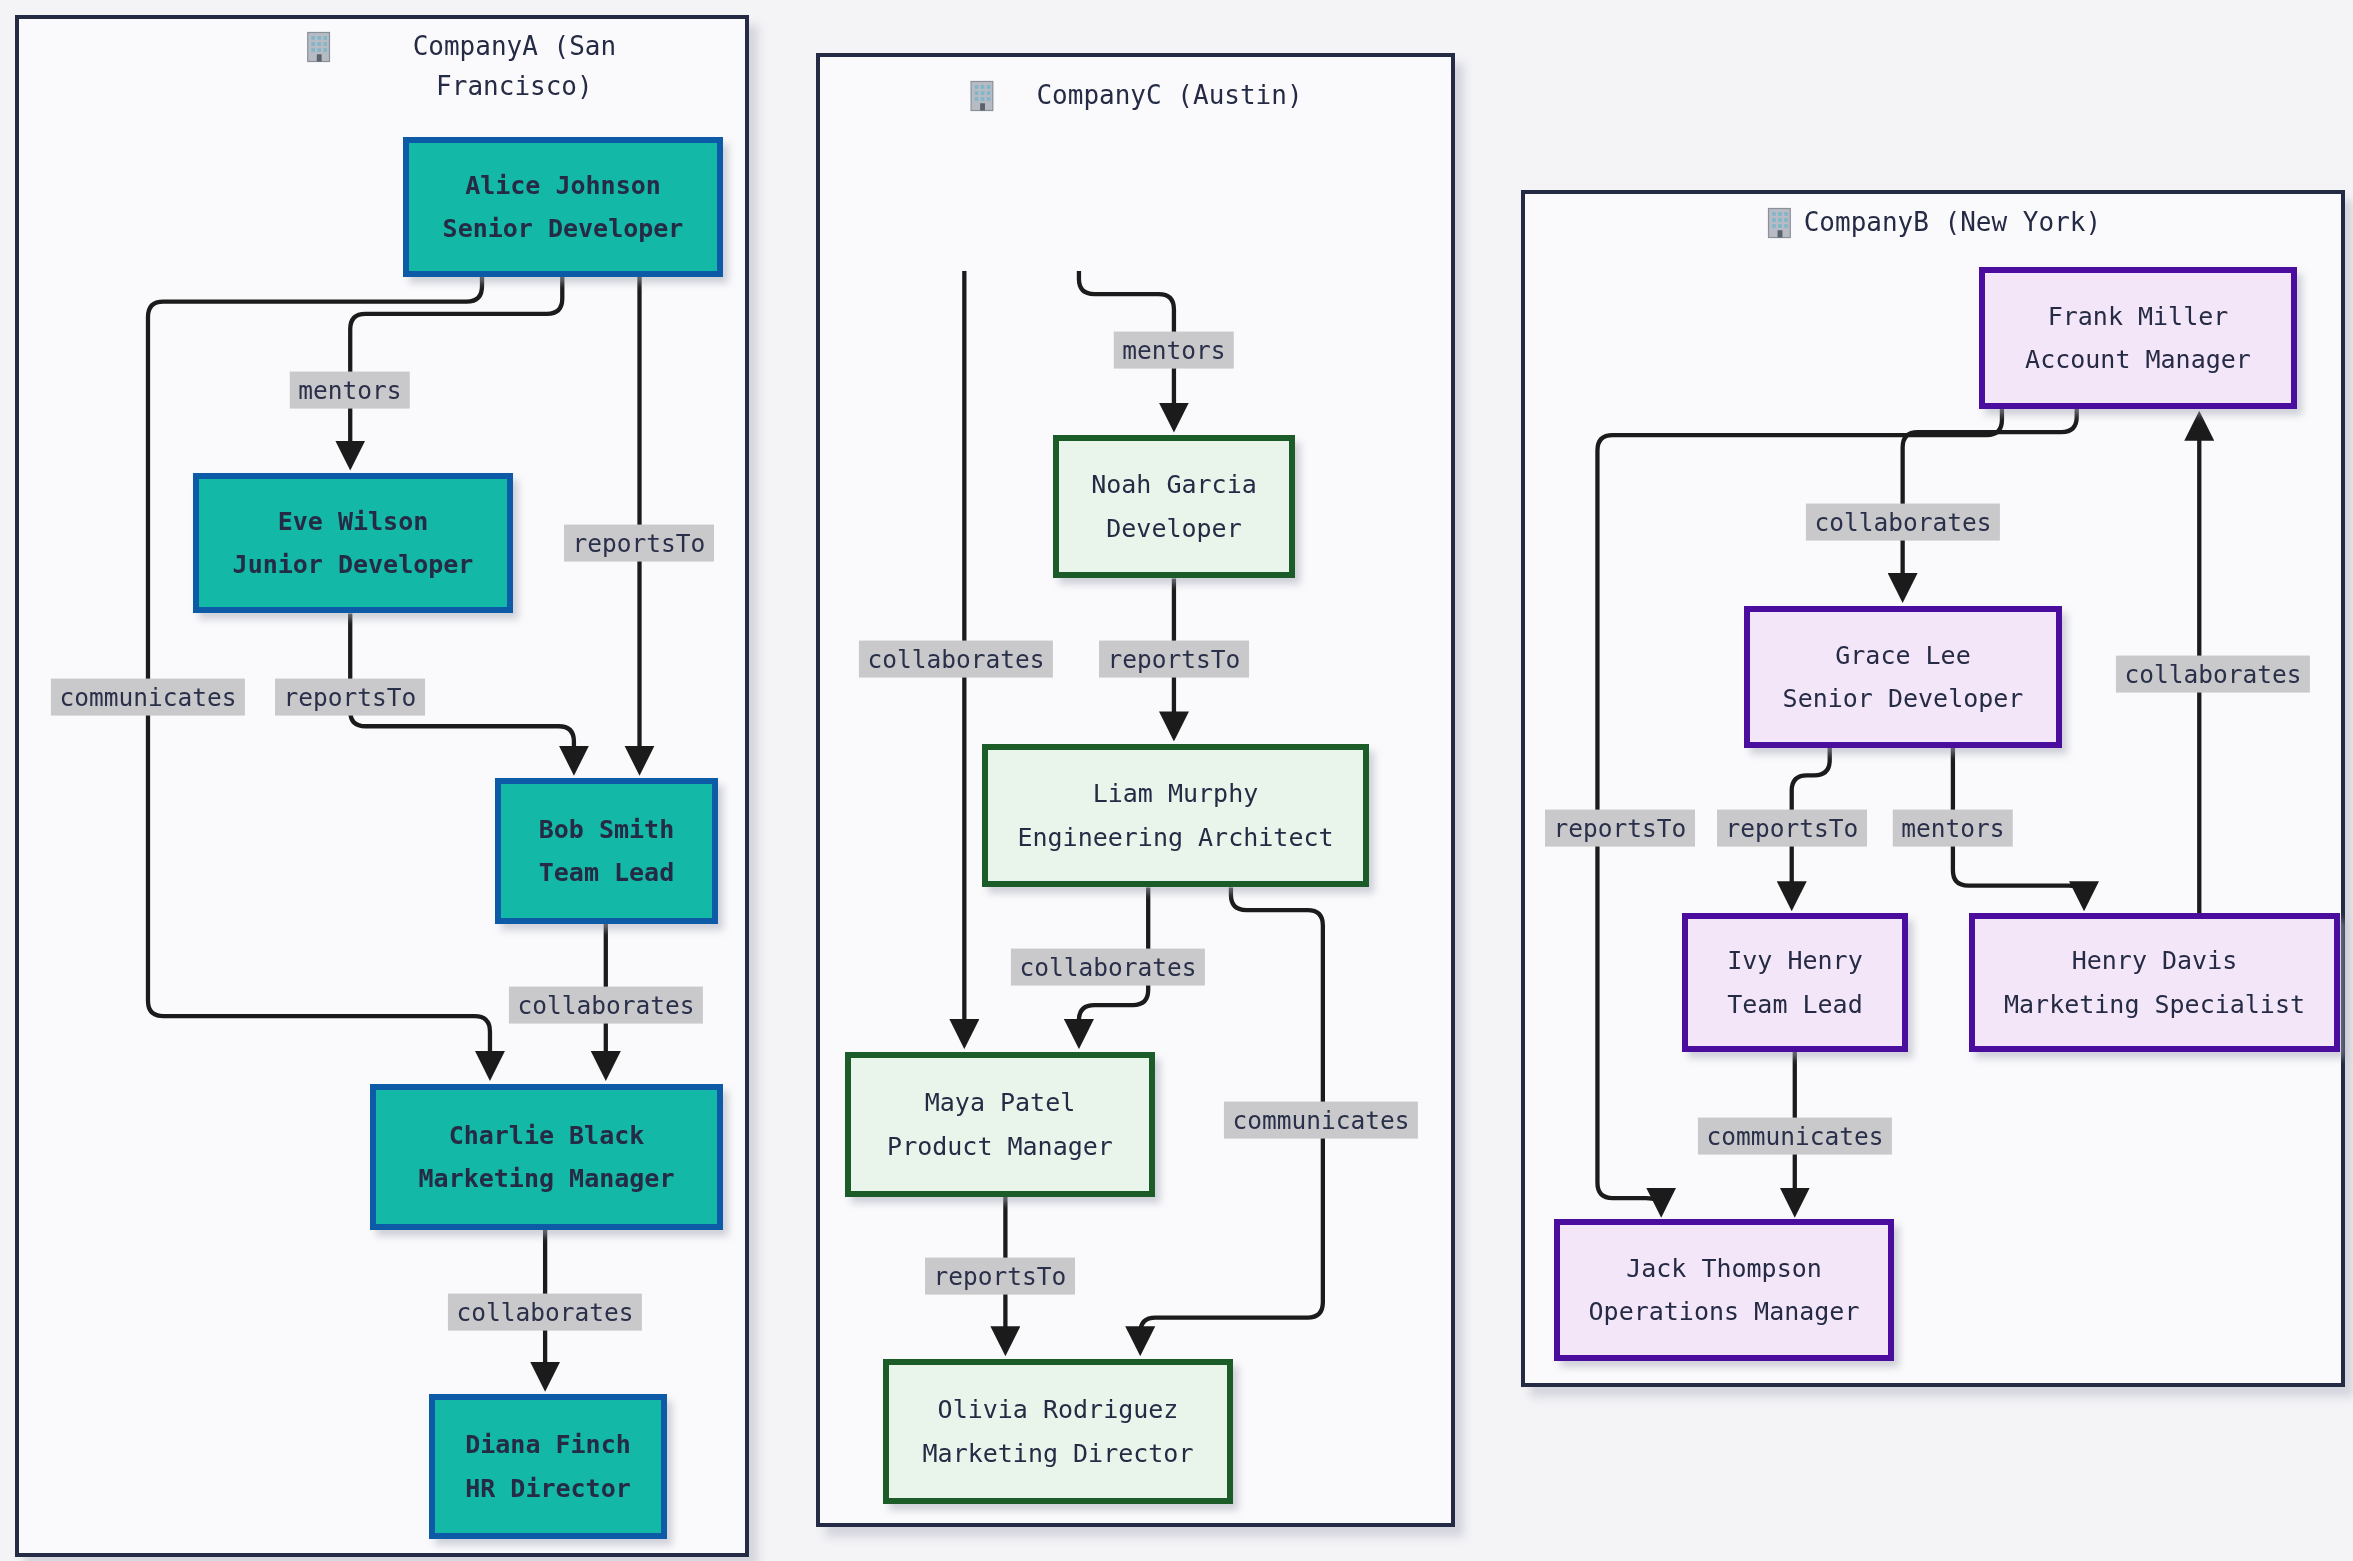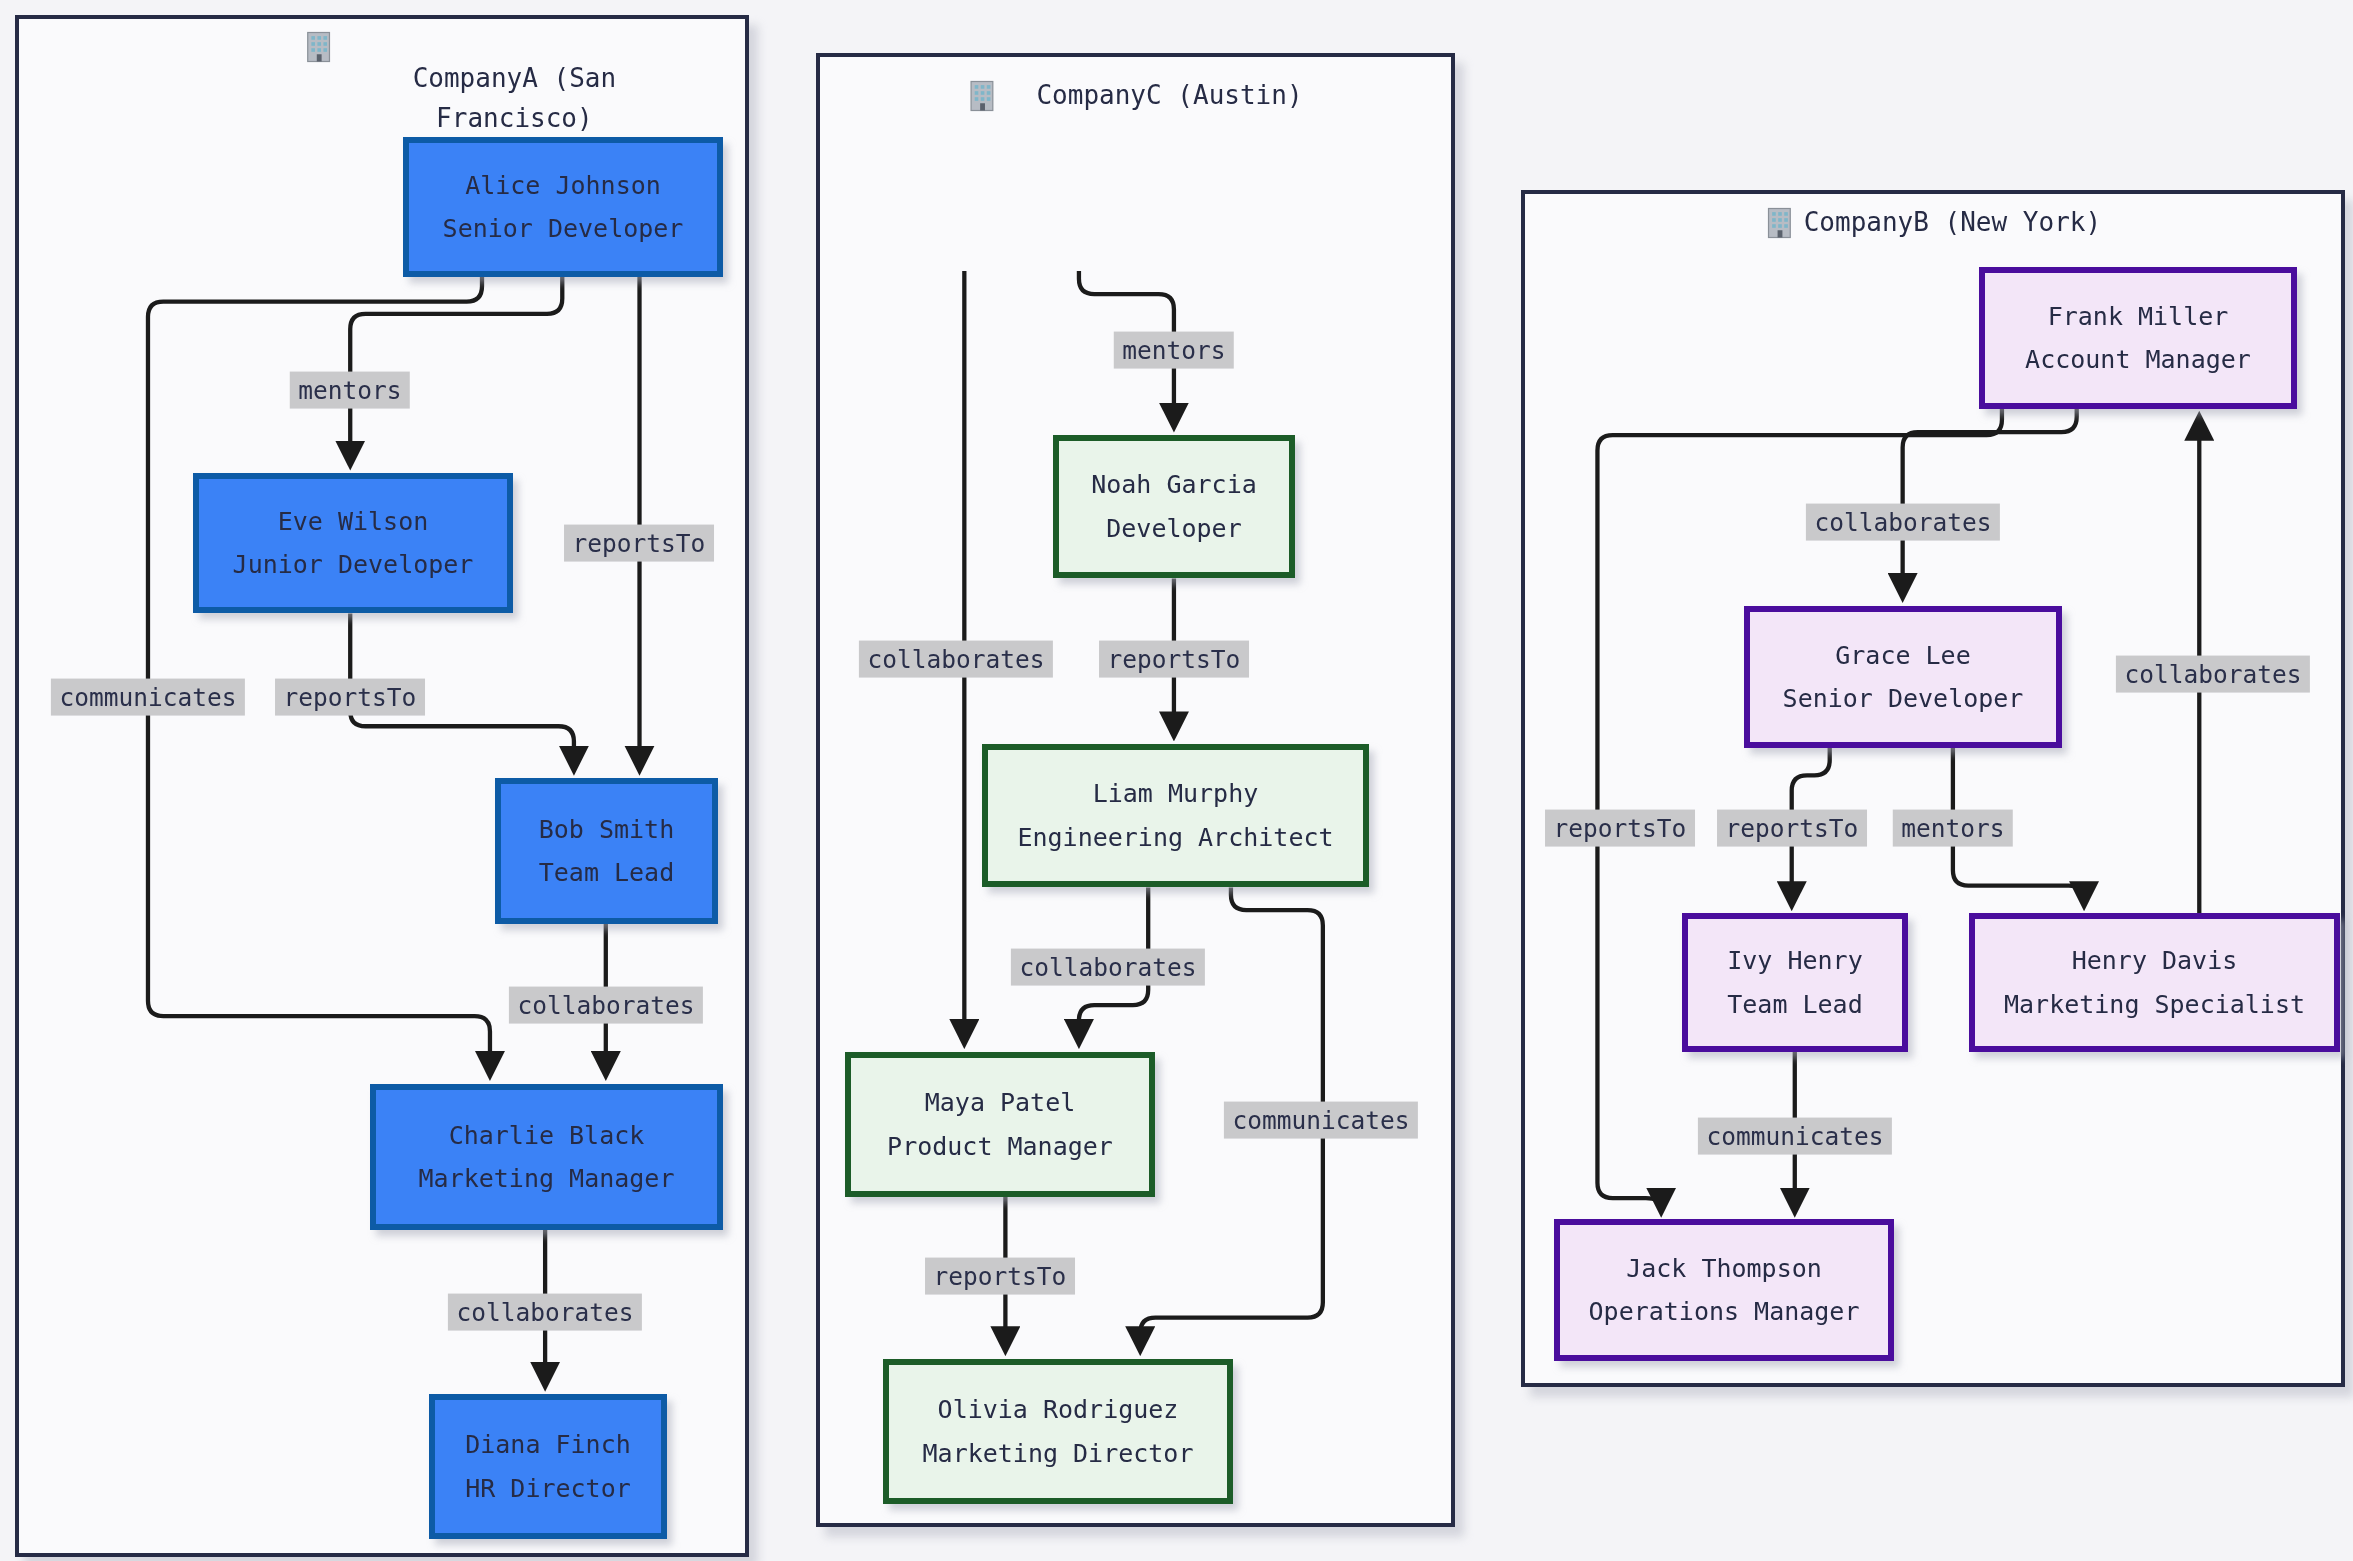--- a/index.html
+++ b/index.html
@@ -12,29 +12,29 @@
   .cluster{
     position:absolute;background:#fafafc;border:4.3px solid #262b45;
     box-shadow:8.6px 9.8px 8.6px rgba(175,178,190,0.45);
     box-sizing:border-box;
   }
   .cluster-title{
     position:absolute;display:flex;align-items:flex-start;gap:9.8px;
     font-size:26px;line-height:1.55;transform:translateX(-50%);
     white-space:nowrap;z-index:5;
   }
-  .cluster-title.wrap span.t{white-space:normal;width:343px;text-align:center;margin-top:32px;}
+  .cluster-title.wrap span.t{white-space:normal;width:343px;text-align:center;}
   .building{flex:0 0 auto;margin-top:4.9px;}
   .node{
     position:absolute;display:flex;flex-direction:column;justify-content:center;
     align-items:center;gap:16px;box-sizing:border-box;
     font-size:25px;line-height:1.1;text-align:center;z-index:6;
     box-shadow:6.1px 7.4px 7.4px rgba(170,173,186,0.55);
   }
-  .node.blue{background:#3b82f6;border:6.7px solid #0d5ba6;}
+  .node.blue{background:#14b8a6;border:6.7px solid #0d5ba6;font-weight:bold;}
   .node.green{background:#e9f4ea;border:6.7px solid #1c5c28;}
   .node.purple{background:#f3e6f8;border:6.7px solid #4a0d9d;}
   .edge-label{
     position:absolute;transform:translate(-50%,-50%);
     background:#c9c9cb;color:#2a2f4a;font-size:24.5px;line-height:1.3;
     padding:2.5px 8.6px;z-index:4;white-space:nowrap;
   }
   #edges{position:absolute;left:0;top:0;z-index:3;}
 </style>
 </head>

